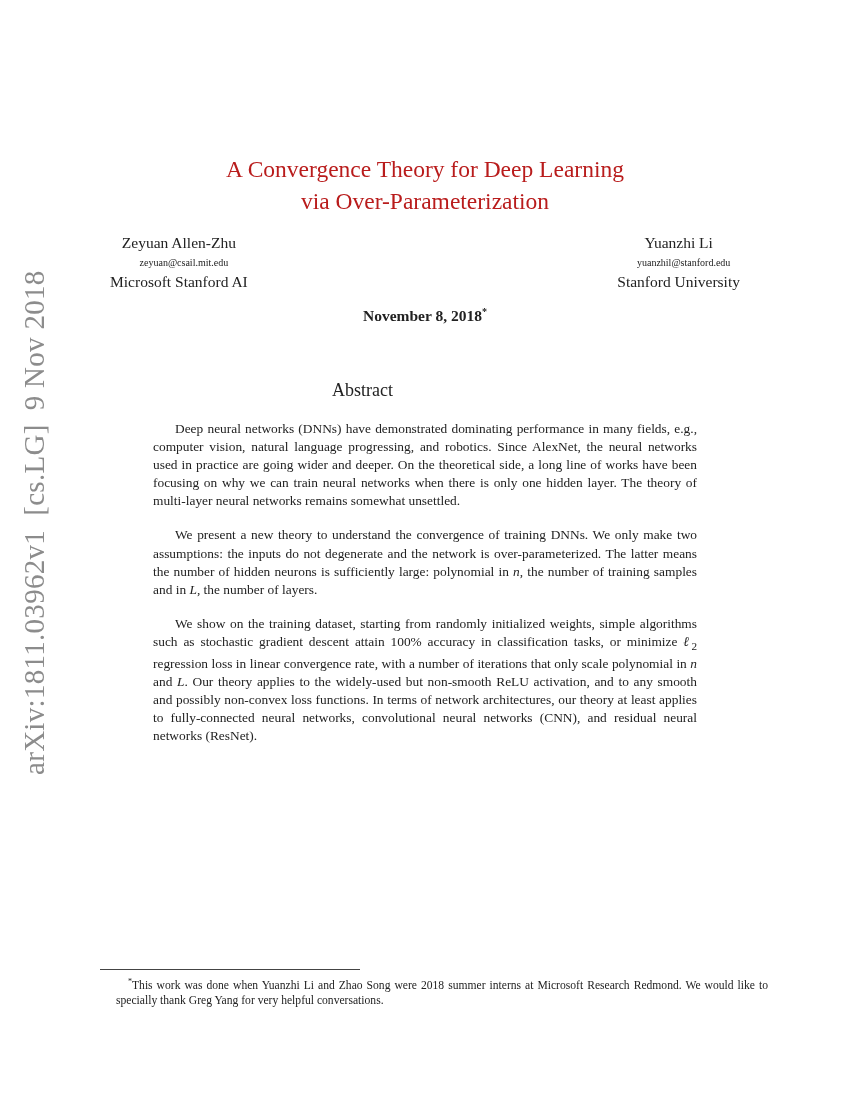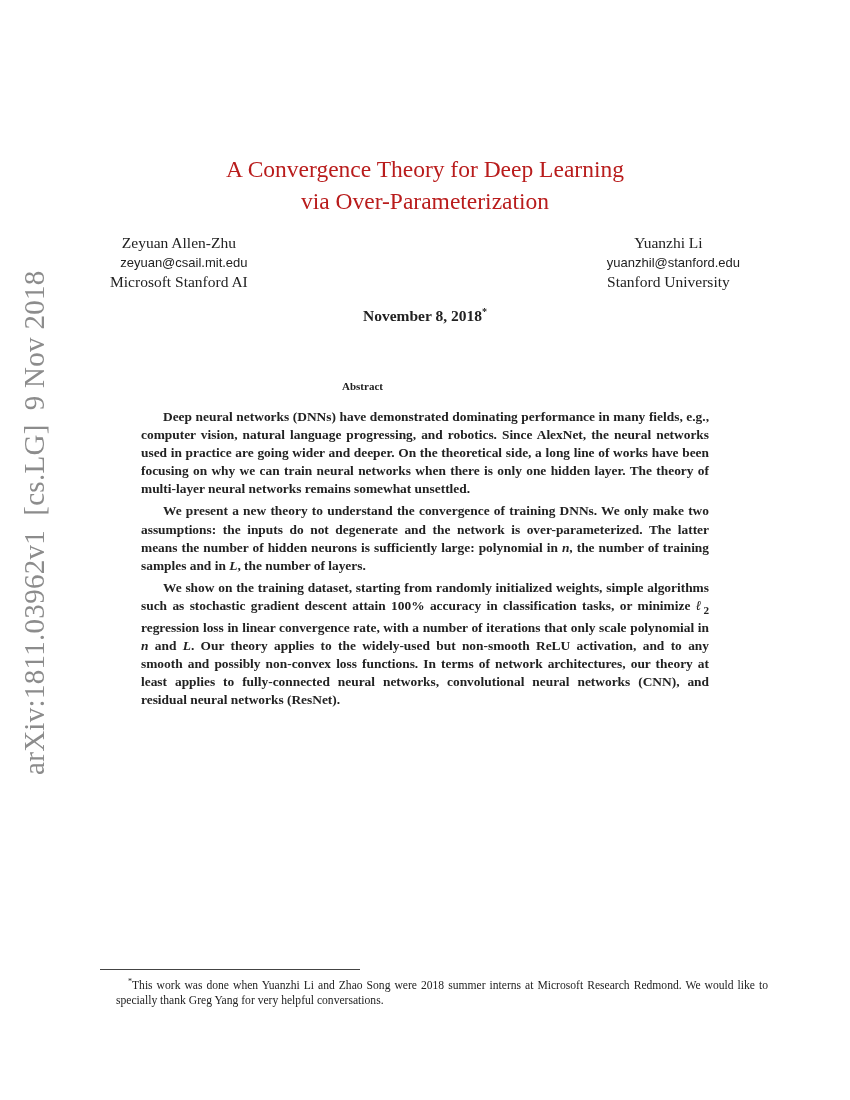--- a/index.html
+++ b/index.html
@@ -45,56 +45,55 @@
     width: 630px;
     display: flex;
     justify-content: space-between;
   }
   .author {
     text-align: center;
     font-size: 15.5px;
     line-height: 19.5px;
   }
   .author .email {
-    font-family: Liberation Sans, sans-serif;
-    font-size: 13px;
+    font-family: Liberation Serif, serif;
+    font-size: 10px;
     margin-left: 10px;
   }
   .date {
     position: absolute;
     top: 306px;
     left: 0;
     width: 850px;
     text-align: center;
     font-size: 15.5px;
     font-weight: bold;
   }
   .date sup { font-size: 10px; }
   .abstract-heading {
     position: absolute;
     top: 380px;
     left: 0;
     width: 725px;
     text-align: center;
-    font-weight: bold;
-    font-size: 11px;
+    font-weight: normal;
+    font-size: 18px;
   }
   .abstract {
     position: absolute;
     top: 404px;
     left: 137px;
     width: 576px;
     font-size: 13.4px;
     line-height: 18.1px;
     text-align: justify;
   }
   .abstract p {
-    margin: 4px;
+    margin: 16px;
     text-indent: 22px;
-    font-weight: bold;
   }
   .math { font-style: italic; }
   .footnote-rule {
     position: absolute;
     top: 969px;
     left: 100px;
     width: 260px;
     border-top: 1px solid #444;
   }
   .footnote {

